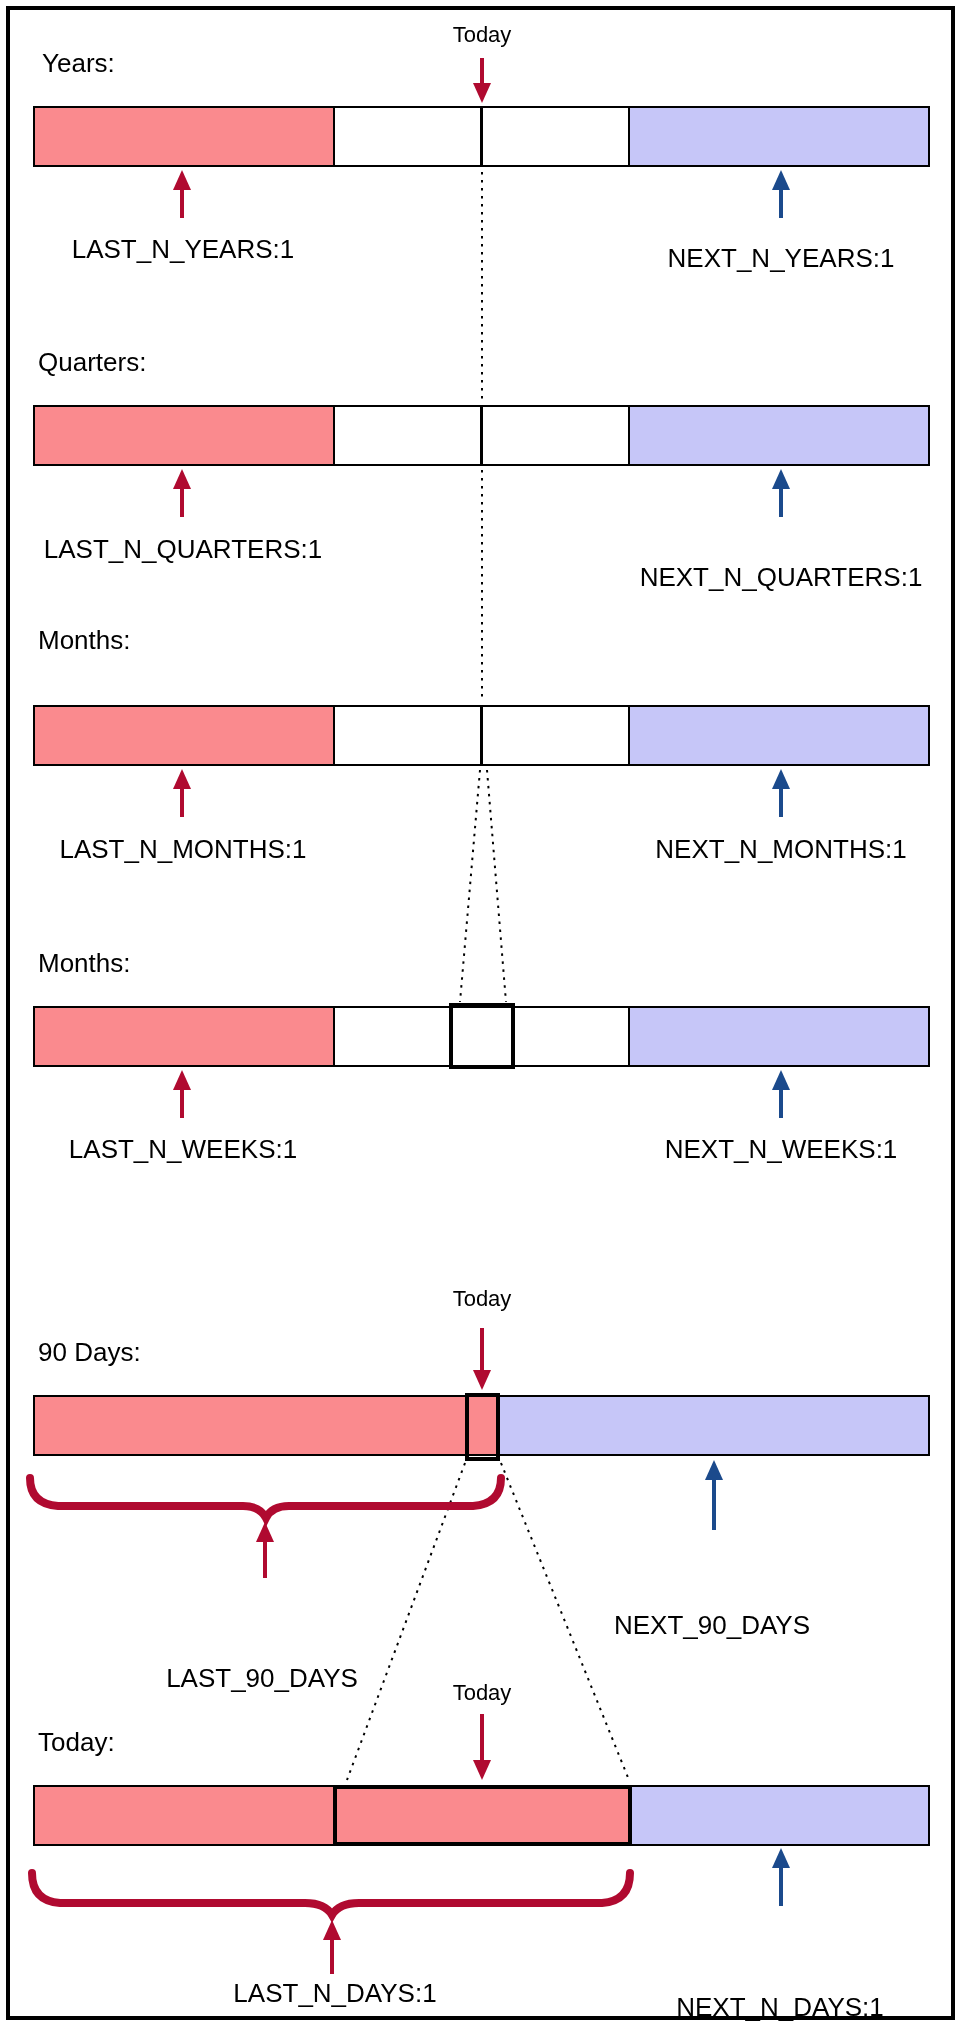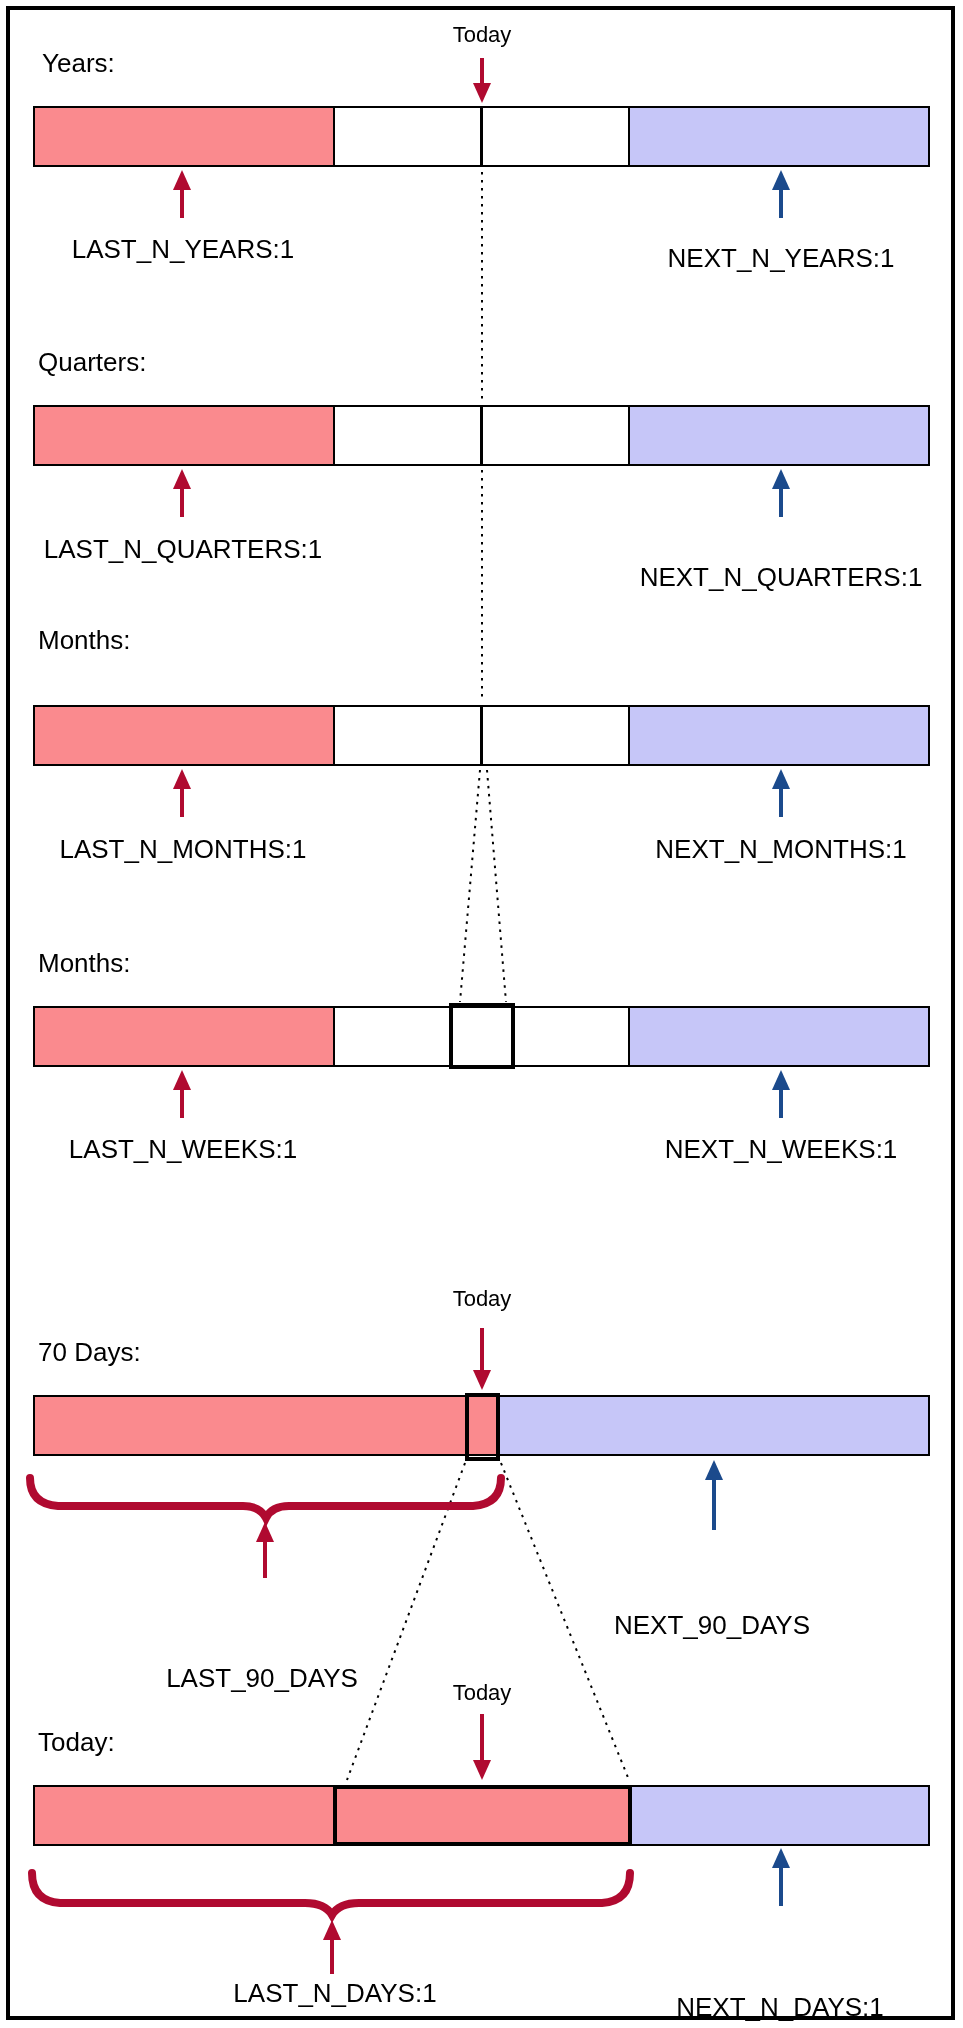--- a/index.html
+++ b/index.html
@@ -133,21 +133,21 @@
       </div>
     <div class="lbl" style="left:781px;top:1134px">NEXT_N_WEEKS:1</div>
   </div>
 
   <div>
     <div class="today" style="left:482px;top:1286px">Today</div>
     <div class="arrow down red" style="left:473px;top:1328px;height:62px">
         <i class="shaft"></i>
         <i class="head"></i>
       </div>
-    <div class="sec-label" style="left:38px;top:1337px">70 Days:</div>
+    <div class="sec-label" style="left:38px;top:1337px">90 Days:</div>
     <div class="bar" style="top:1395px">
       <div class="seg past wide"></div>
       <div class="seg future wide"></div>
     </div>
     <div class="outline-box" style="left:465px;top:1393px;width:27px;height:60px"></div>
     <div class="arrow up red" style="left:256px;top:1522px;height:56px">
         <i class="head"></i>
         <i class="shaft"></i>
       </div>
     <div class="lbl" style="left:262px;top:1663px">LAST_90_DAYS</div>

